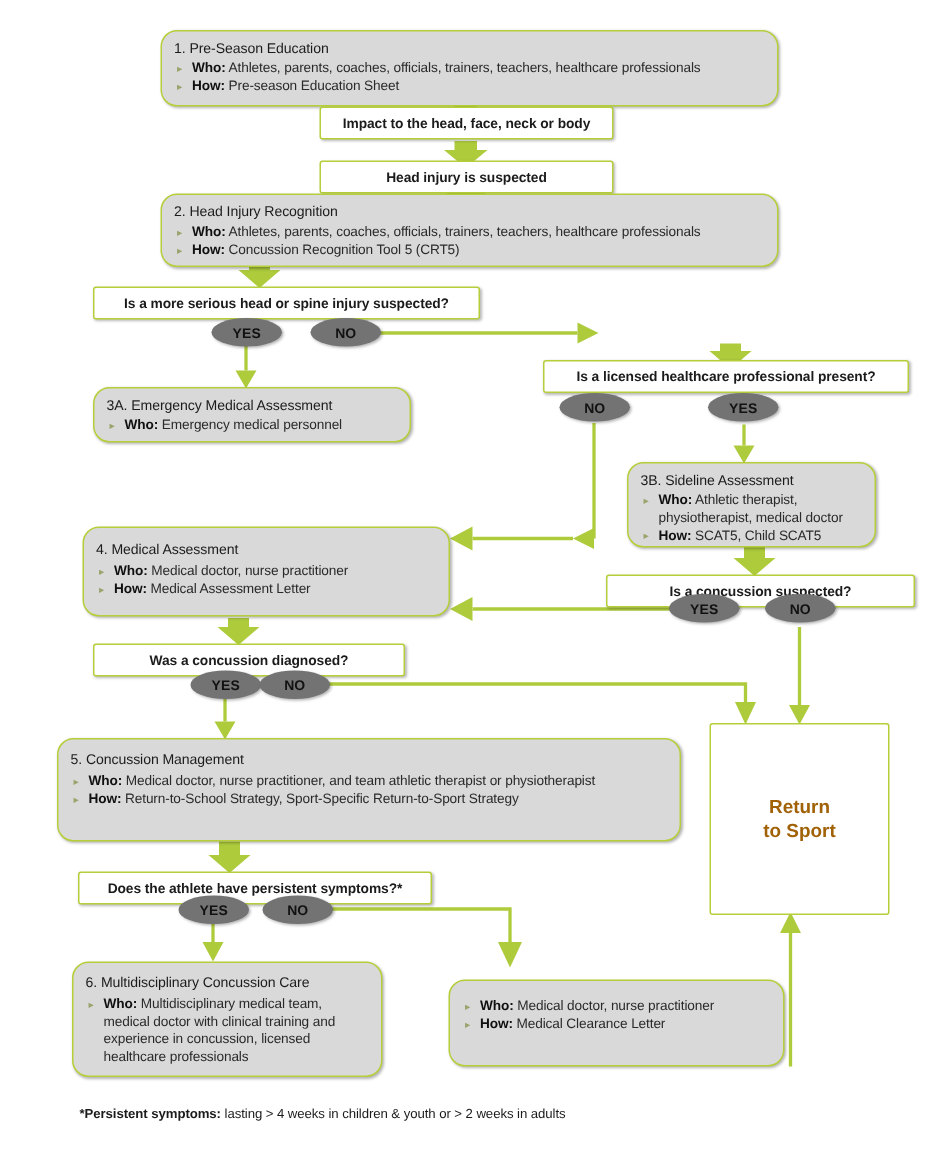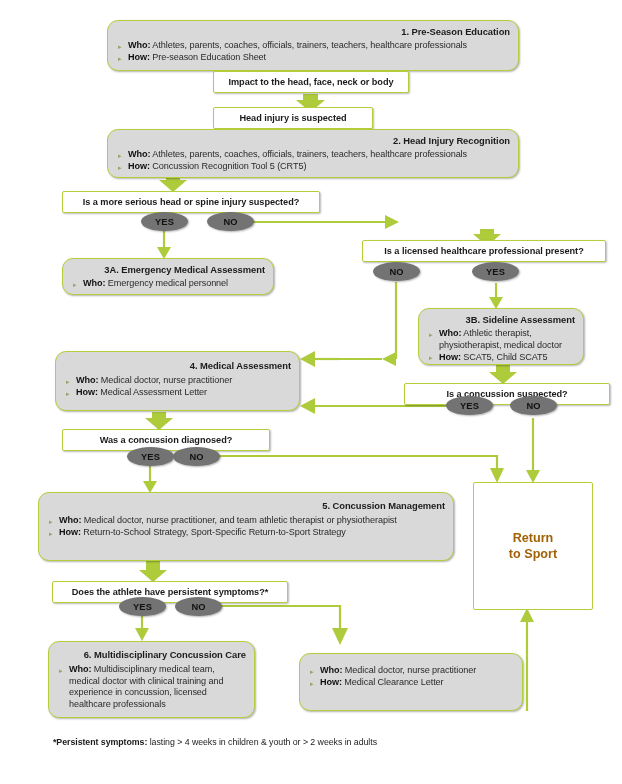--- a/index.html
+++ b/index.html
@@ -37,24 +37,24 @@
   .box-white{
     background:#ffffff;
     border:1.4px solid #b5cf3a;
     border-radius:2px;
     box-shadow:1px 1px 2px rgba(0,0,0,0.28);
     display:flex;
     align-items:center;
     justify-content:center;
   }
   .title{
-    font-weight:bold;
+    font-weight:normal;
     font-size:9.4px;
     color:#1b1b1b;
-    text-align:right;
+    text-align:left;
     line-height:12px;
     margin-bottom:2px;
     letter-spacing:-0.05px;
   }
   .stmt{
     font-weight:bold;
     font-size:9.2px;
     color:#1b1b1b;
     text-align:center;
     line-height:12px;
@@ -227,21 +227,21 @@
     <ul class="bullets">
       <li><span class="chev">▸</span><b>Who:</b><span> Athletes, parents, coaches, officials, trainers, teachers, healthcare professionals</span></li>
       <li><span class="chev">▸</span><b>How:</b><span> Pre-season Education Sheet</span></li>
     </ul>
   </div>
 
   <div class="node box-white" style="left:213px;top:71px;width:196px;height:22px;">
     <div class="stmt">Impact to the head, face, neck or body</div>
   </div>
 
-  <div class="node box-white" style="left:213px;top:107px;width:160px;height:22px;">
+  <div class="node box-white" style="left:213px;top:107px;width:196px;height:22px;">
     <div class="stmt">Head injury is suspected</div>
   </div>
 
   <div class="node box-grey" style="left:107px;top:129px;width:412px;height:49px;">
     <div class="title">2. Head Injury Recognition</div>
     <ul class="bullets">
       <li><span class="chev">▸</span><b>Who:</b><span> Athletes, parents, coaches, officials, trainers, teachers, healthcare professionals</span></li>
       <li><span class="chev">▸</span><b>How:</b><span> Concussion Recognition Tool 5 (CRT5)</span></li>
     </ul>
   </div>

